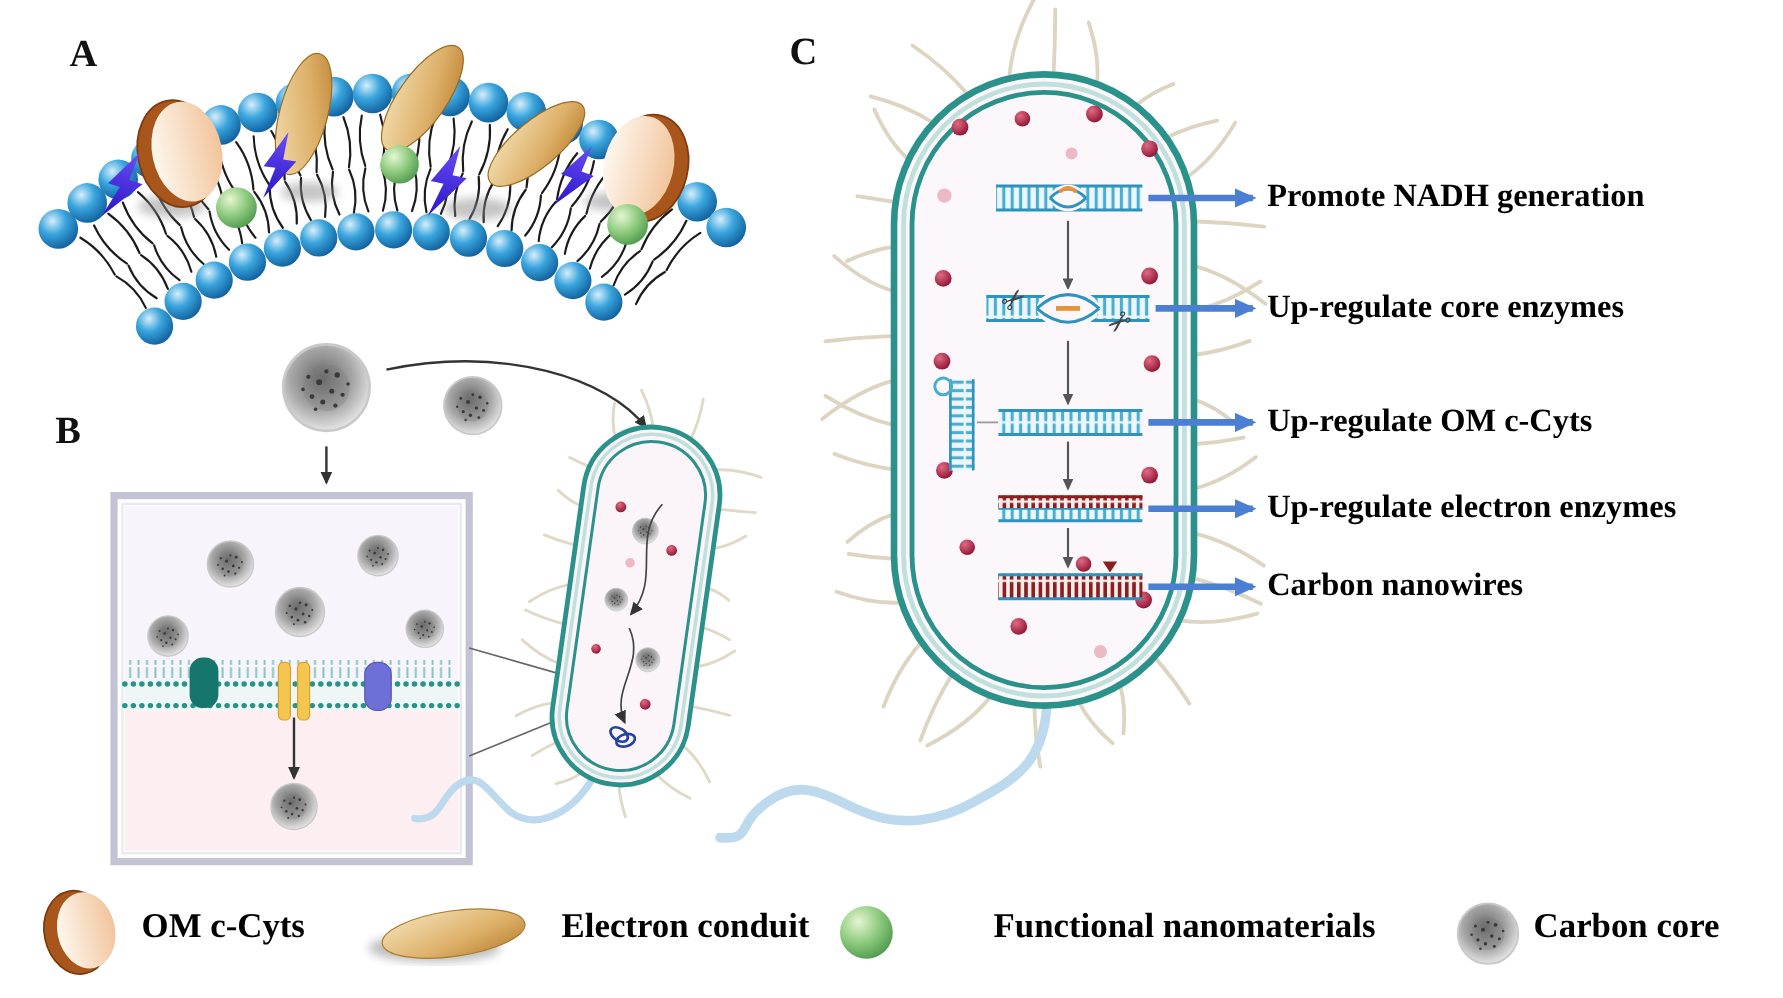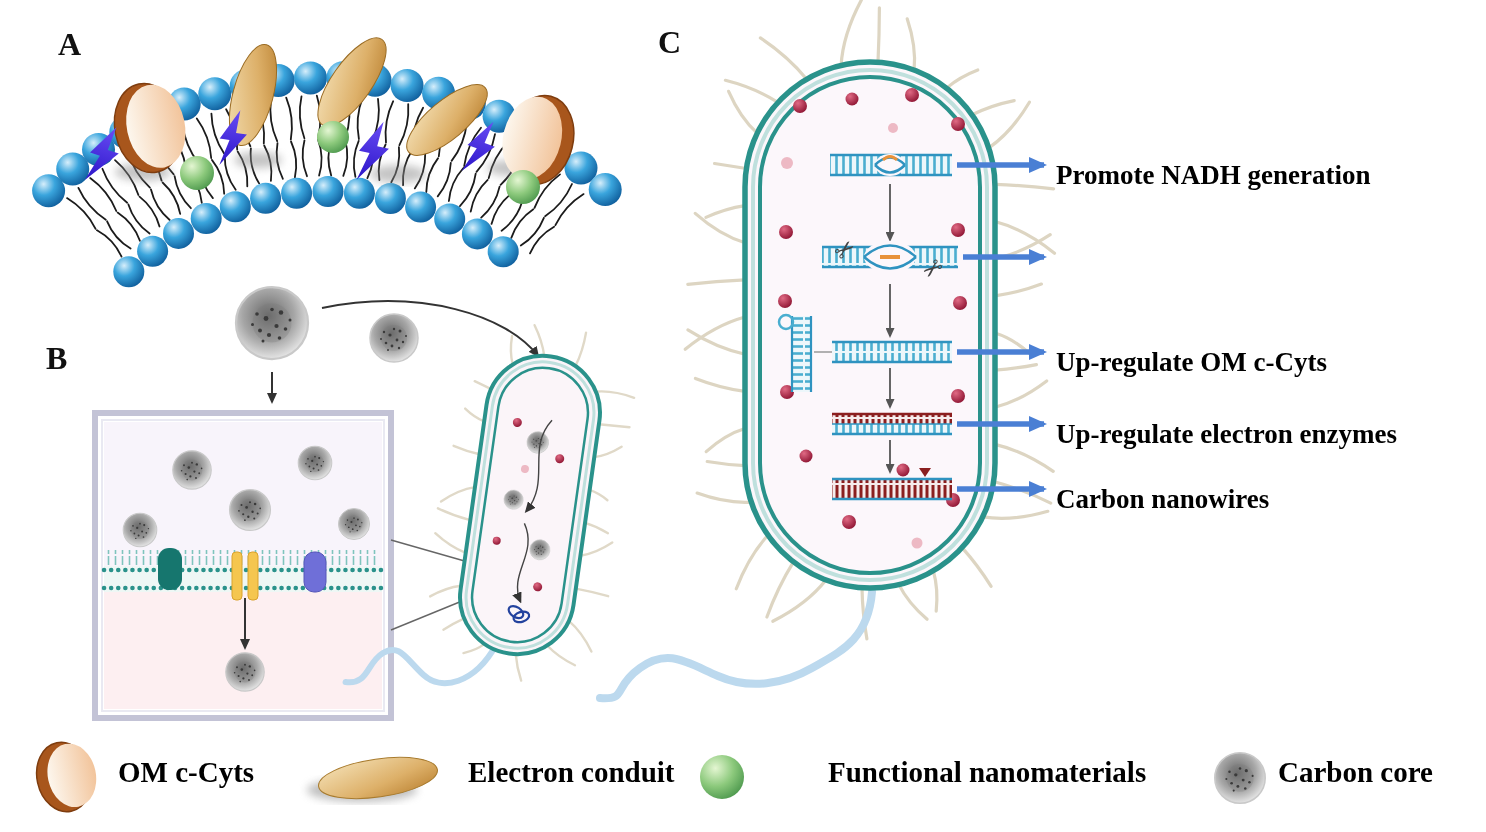--- a/index.html
+++ b/index.html
@@ -2,21 +2,21 @@
 <html><head>
 <meta charset="utf-8">
 <style>
   html,body{margin:0;padding:0;background:#fff;}
   .figure{position:relative;width:1486px;height:832px;background:#fff;overflow:hidden;
           font-family:"Liberation Serif",serif;}
   .layer{position:absolute;left:0;top:0;}
   .panel-letter{position:absolute;font-weight:700;font-size:32px;color:#111;
                 font-family:"Liberation Serif",serif;}
   .annotation{position:absolute;left:1056px;font-weight:700;font-size:27px;color:#000;
-              white-space:nowrap;font-family:"Liberation Serif",serif;margin-top:12px;}
+              white-space:nowrap;font-family:"Liberation Serif",serif;}
   .legend-label{position:absolute;top:756px;font-weight:700;font-size:29px;color:#000;
                 white-space:nowrap;font-family:"Liberation Serif",serif;text-align:center;}
 </style>
 </head>
 <body>
 
 <div class="figure">
 
 <svg id="fig-svg" class="layer" width="1486" height="832" viewBox="0 0 1486 832">
   <defs>
@@ -491,20 +491,21 @@
     <circle cx="722" cy="777" r="22" fill="url(#gGreen)"></circle>
     <use href="#carbonDot" transform="translate(1240,778) scale(1.05)"></use>
   </g>
 </svg>
 
   <div class="panel-letter" style="left:58px;top:26px">A</div>
   <div class="panel-letter" style="left:46px;top:340px">B</div>
   <div class="panel-letter" style="left:658px;top:24px">C</div>
 
   <div class="annotation" style="top:148px">Promote NADH generation</div>
+  <div class="annotation" style="top:240px">Up-regulate core enzymes</div>
   <div class="annotation" style="top:335px">Up-regulate OM c-Cyts</div>
   <div class="annotation" style="top:407px">Up-regulate electron enzymes</div>
   <div class="annotation" style="top:472px">Carbon nanowires</div>
 
   <div class="legend-label" style="left:118px">OM c-Cyts</div>
   <div class="legend-label" style="left:828px">Functional nanomaterials</div>
   <div class="legend-label" style="left:468px">Electron conduit</div>
   <div class="legend-label" style="left:1278px">Carbon core</div>
 </div>
 

